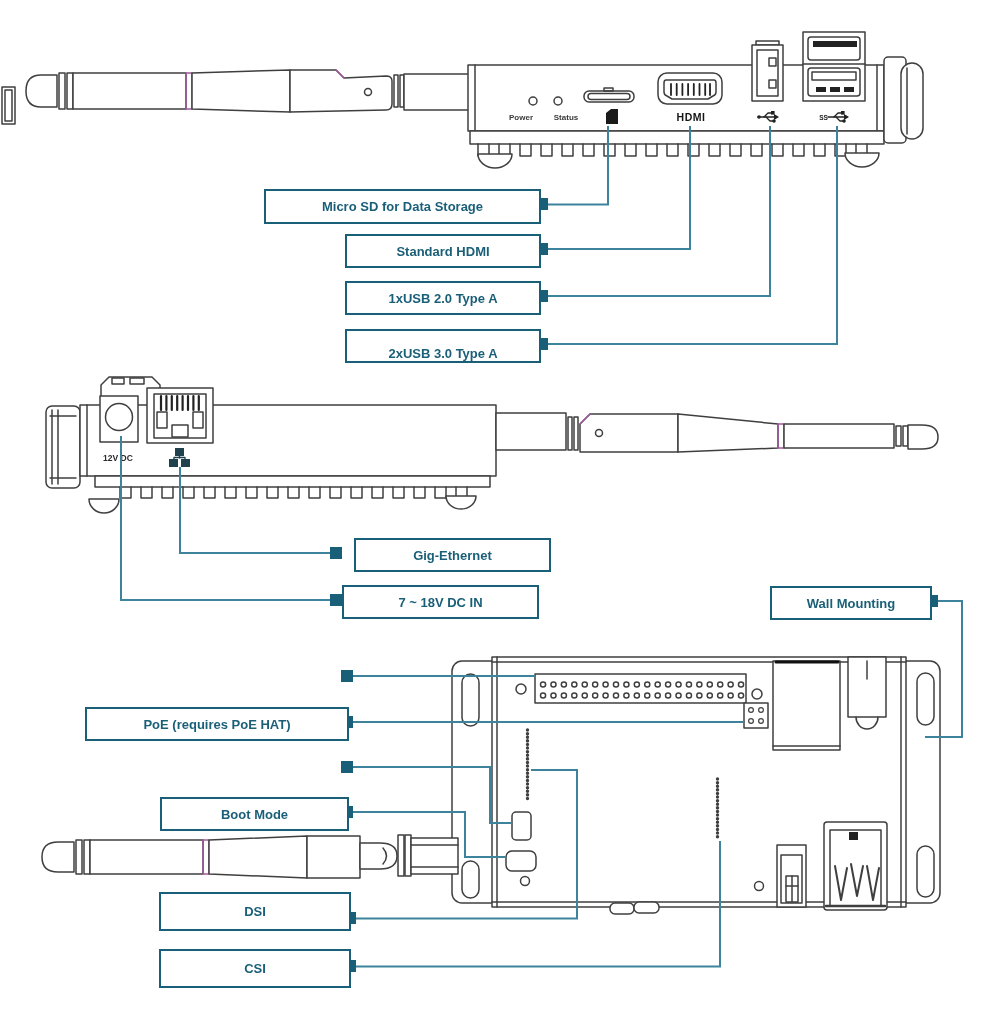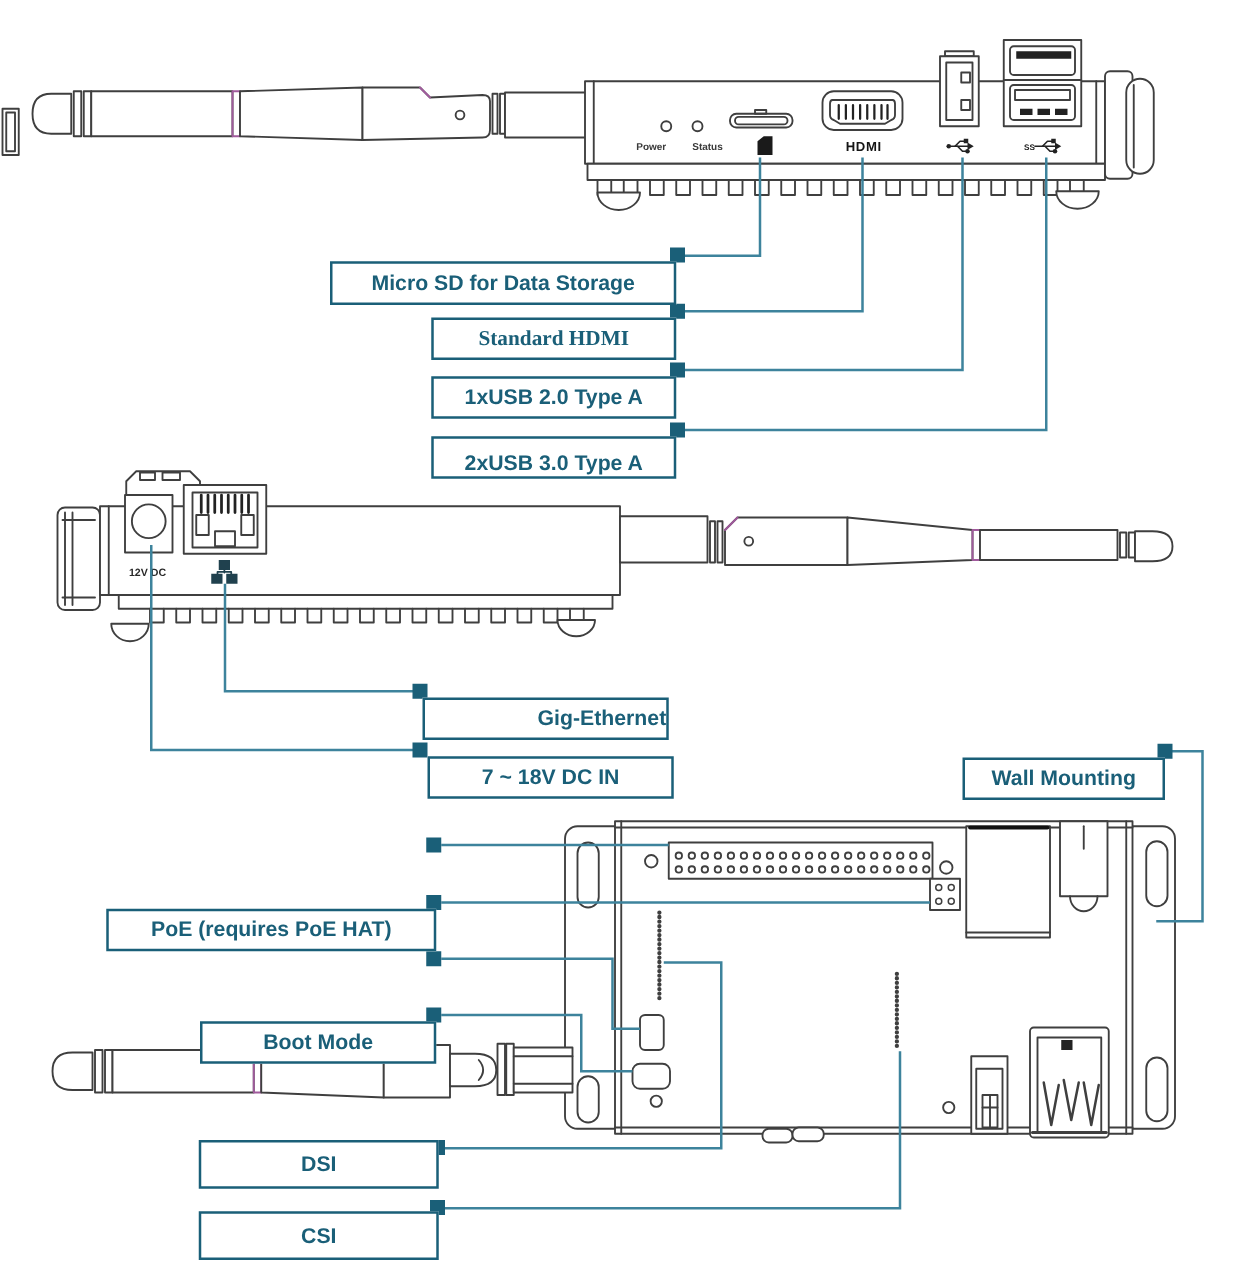--- a/index.html
+++ b/index.html
@@ -9,22 +9,22 @@
   html,body{margin:0;padding:0;background:var(--background);}
   .canvas{position:relative;width:1004px;height:1024px;background:var(--background);
     font-family:"Liberation Sans",sans-serif;overflow:hidden;padding-left:38px;}
   .art{position:absolute;left:0;top:0;z-index:1;}
   .art text{font-family:"Liberation Sans",sans-serif;}
   .art-g{stroke:var(--art-gray);fill:none;stroke-width:1.5;stroke-linejoin:round;stroke-linecap:round;}
   .line{stroke:var(--line-teal);fill:none;stroke-width:2;}
   .sq{fill:var(--label-teal);stroke:none;}
   .mag{stroke:var(--accent-magenta);}
   .callout{position:absolute;z-index:2;border:2px solid var(--label-teal);background:#fff;
-    color:var(--label-teal);font-weight:bold;font-size:17px;display:flex;
-    align-items:center;justify-content:center;white-space:nowrap;margin-top:20px;}
+    color:var(--label-teal);font-weight:bold;font-size:13px;display:flex;
+    align-items:center;justify-content:center;white-space:nowrap;}
 </style>
 </head>
 <body>
 
 <div class="canvas">
 
 <svg class="art" width="1004" height="1024" viewBox="0 0 1004 1024">
 
   <g class="art-g">
 
@@ -291,30 +291,30 @@
     <rect class="sq" x="341" y="761" width="12" height="12"></rect>
     <rect class="sq" x="341" y="806" width="12" height="12"></rect>
     <rect class="sq" x="344" y="912" width="12" height="12"></rect>
     <rect class="sq" x="344" y="960" width="12" height="12"></rect>
   </g>
 </svg>
 
 <div class="callout" style="left:264px;top:189px;width:273px;height:31px;">
   <span>Micro SD for Data Storage</span>
 </div>
-<div class="callout" style="left:345px;top:234px;width:192px;height:30px;font-family:Liberation Serif, serif;">
+<div class="callout" style="left:345px;top:234px;width:192px;height:30px;">
   <span>Standard HDMI</span>
 </div>
 <div class="callout" style="left:345px;top:281px;width:192px;height:30px;">
   <span>1xUSB 2.0 Type A</span>
 </div>
 <div class="callout" style="left:345px;top:329px;width:192px;height:30px;align-items:flex-end;">
   <span>2xUSB 3.0 Type A</span>
 </div>
-<div class="callout" style="left:338px;top:538px;width:193px;height:30px;justify-content:flex-end;">
+<div class="callout" style="left:354px;top:538px;width:193px;height:30px;">
   <span>Gig-Ethernet</span>
 </div>
 <div class="callout" style="left:342px;top:585px;width:193px;height:30px;">
   <span>7 ~ 18V DC IN</span>
 </div>
 <div class="callout" style="left:770px;top:586px;width:158px;height:30px;">
   <span>Wall Mounting</span>
 </div>
 <div class="callout" style="left:85px;top:707px;width:260px;height:30px;">
   <span>PoE (requires PoE HAT)</span>

